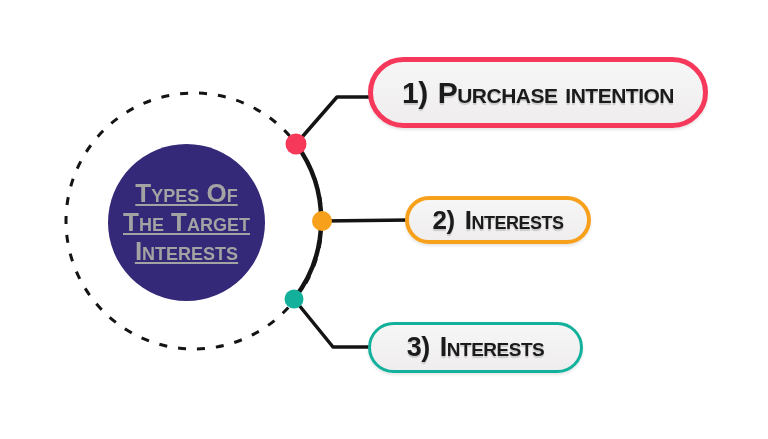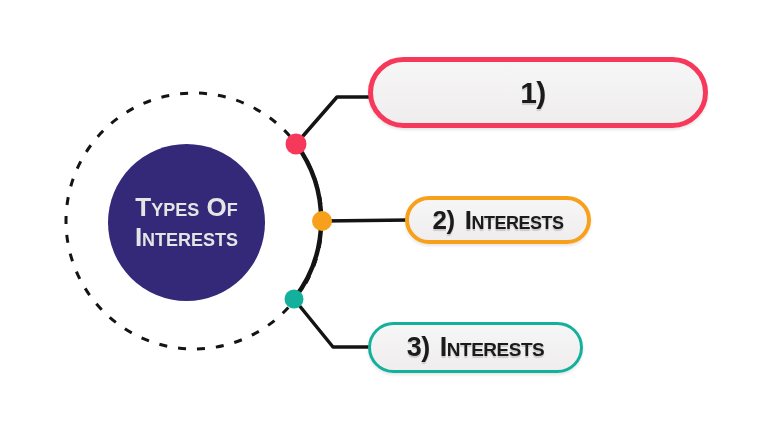--- a/index.html
+++ b/index.html
@@ -89,27 +89,29 @@
     <circle cx="194" cy="221" r="128" fill="none" stroke-width="3" stroke-dasharray="8 11" stroke="#141414"></circle>
     <path d="M 296 144 A 128 128 0 0 1 294 299" fill="none" stroke-width="4.5" stroke-linecap="round" stroke="#141414"></path>
     <polyline points="296,144 337,97 374,97" fill="none" stroke-width="3.5" stroke-linecap="round" stroke-linejoin="round" stroke="#141414"></polyline>
     <line x1="322" y1="221" x2="410" y2="220" stroke-width="3.5" stroke-linecap="round" stroke="#141414"></line>
     <polyline points="294,299 333,347 374,347" fill="none" stroke-width="3.5" stroke-linecap="round" stroke-linejoin="round" stroke="#141414"></polyline>
     <circle cx="296" cy="144" r="10.5" fill="#f6395b"></circle>
     <circle cx="322" cy="221" r="10" fill="#f7a01b"></circle>
     <circle cx="294" cy="299" r="9.5" fill="#13b19c"></circle>
   </svg>
 
-  <div class="hub" style="background: rgb(52, 40, 120); color: #e5e5e5;">
+  <div class="hub" style="background: rgb(52, 40, 120); color: #a3a3a3; text-decoration: underline;">
     <div class="hub-line">Types Of</div>
+    <div class="hub-line">The Target</div>
     <div class="hub-line">Interests</div>
   </div>
 
   <div class="pill pill-1" style="border-color: rgb(246, 57, 91);">
     <span class="num">1)</span>
+    <span class="label">Purchase intention</span>
   </div>
 
   <div class="pill pill-2" style="border-color: rgb(247, 160, 27);">
     <span class="num">2)</span>
     <span class="label">Interests</span>
   </div>
 
   <div class="pill pill-3" style="border-color: rgb(19, 177, 156);">
     <span class="num">3)</span>
     <span class="label">Interests</span>

